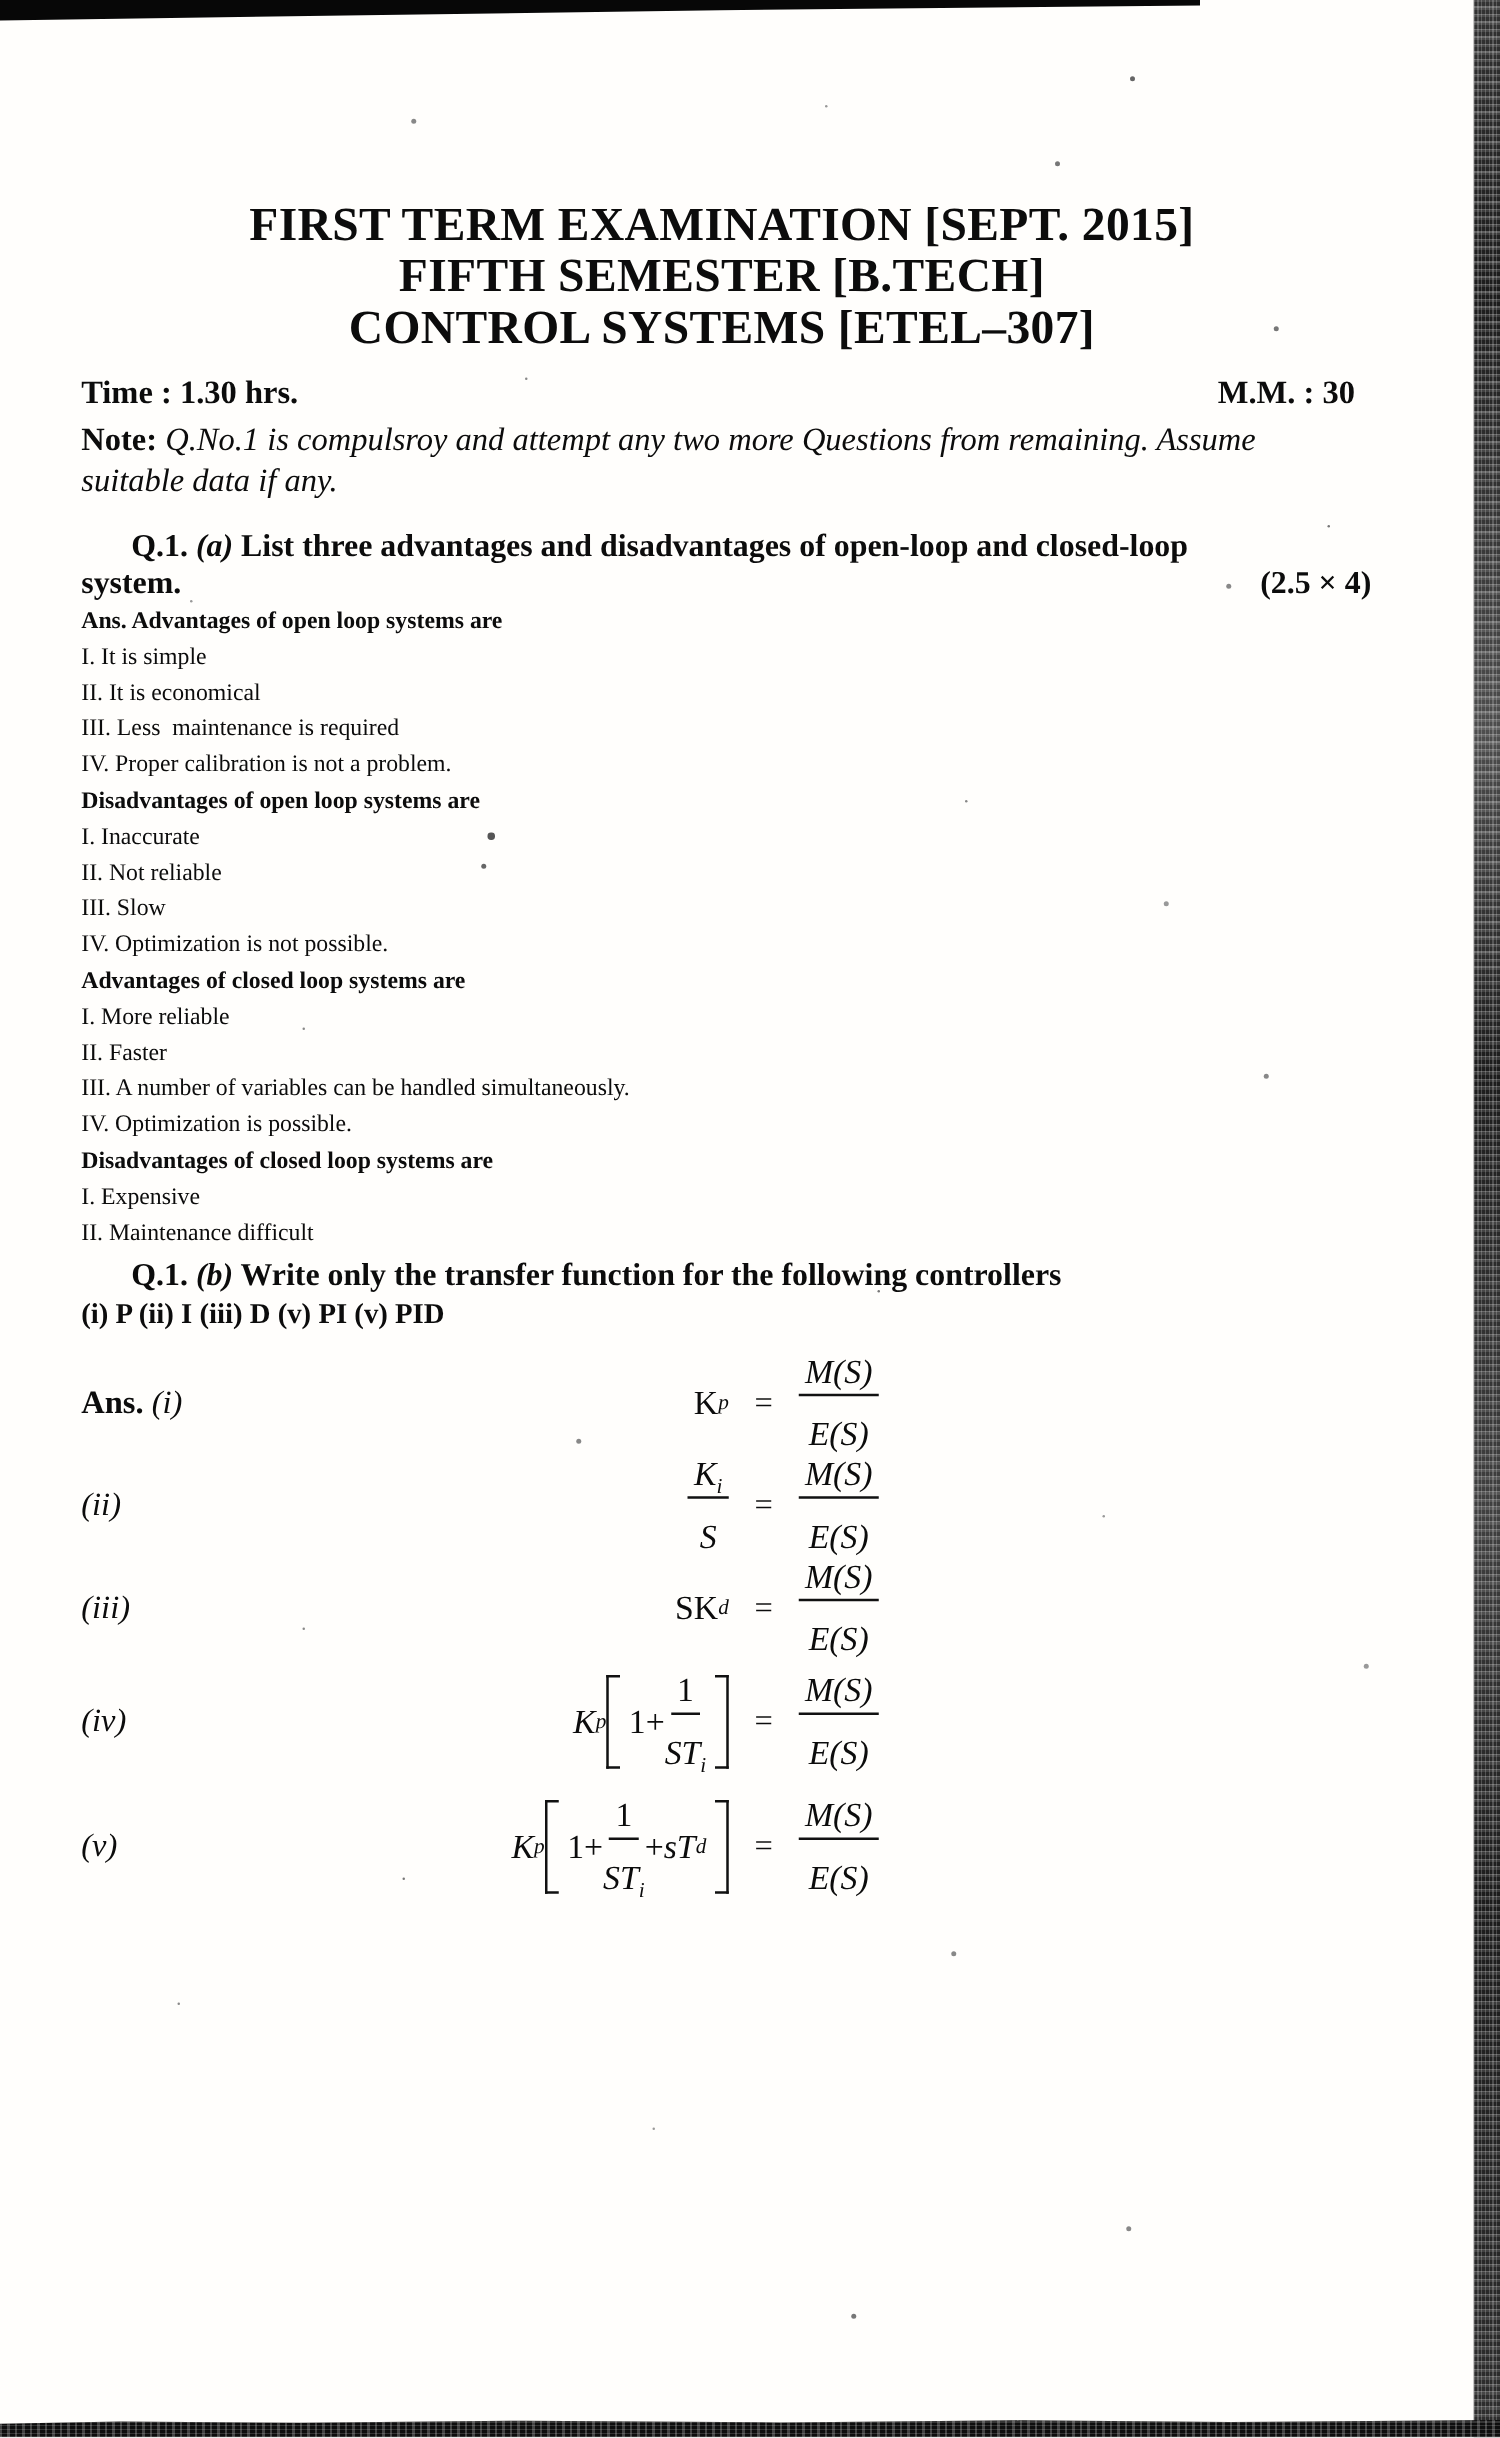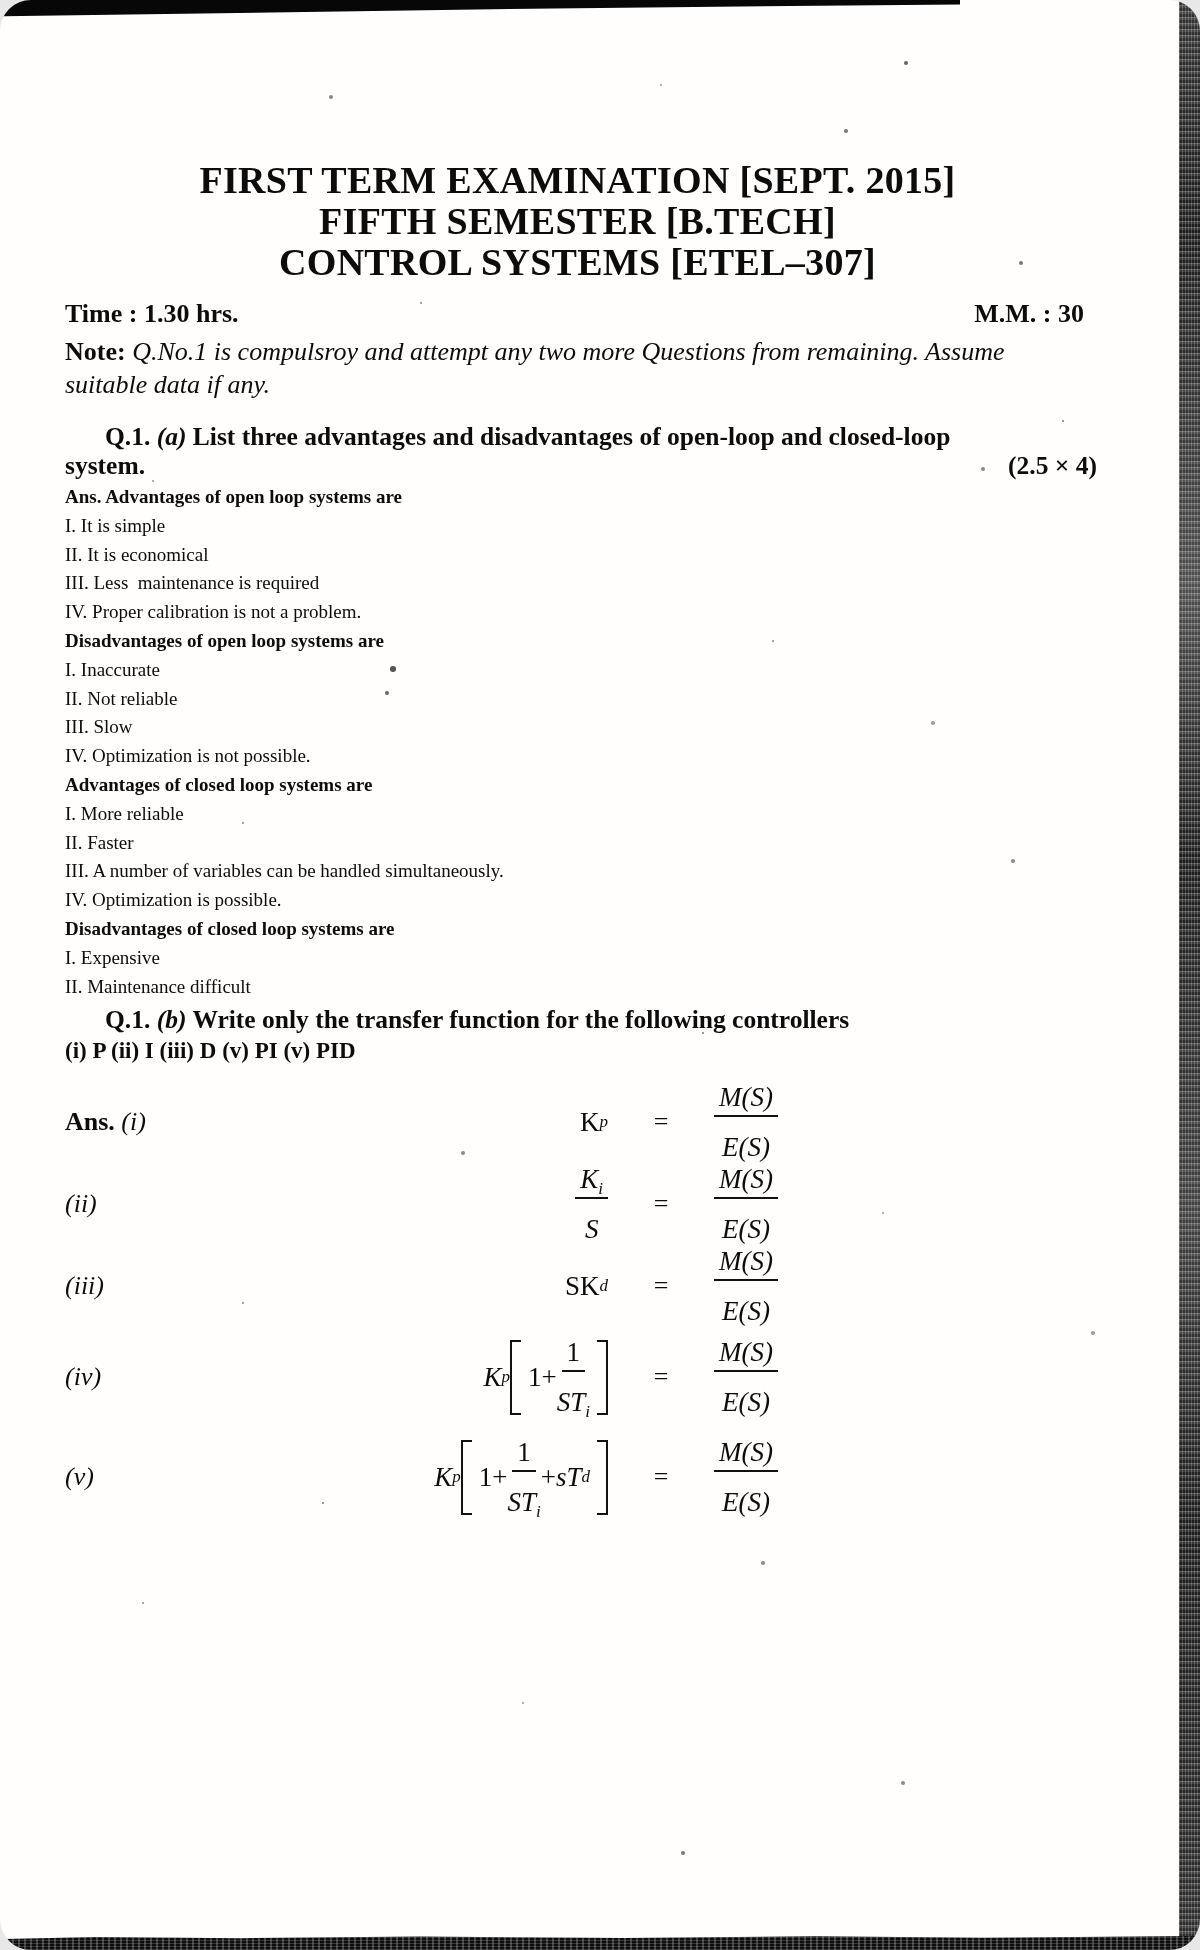--- a/index.html
+++ b/index.html
@@ -1,21 +1,20 @@
 <!DOCTYPE html>
 <html><head>
 <meta charset="utf-8">
 <style>
   html,body { margin:0; padding:0; background:#e8e8e8; }
   .page {
     position:relative; width:1200px; height:1950px;
     background:#fffefc; overflow:hidden;
     font-family:"Liberation Serif","DejaVu Serif",serif;
     color:#0c0c0c;
-    border-radius:31px;
   }
   
   .top-band {
     position:absolute; top:0; left:0; width:960px; height:17px;
     background:#070707;
     clip-path:polygon(0 0,100% 0,100% 26%,60% 48%,0 96%);
   }
   .right-band {
     position:absolute; top:0; right:0; width:21px; height:1950px;
     background-color:#1c1c1c;
@@ -58,21 +57,21 @@
   .q1a .marks { position:absolute; right:-92px; bottom:0; text-indent:0; }
   .qpart { font-style:italic; }
   .ans-block { margin-top:3px; font-size:19px; line-height:28.8px; }
   .ans-block p { margin:0; }
   .ans-heading { font-weight:bold; }
   .item { white-space:pre-wrap; }
   .q1b { margin:3px 0 0; width:1010px; text-indent:40px; line-height:31px; }
   .q1b-opts { margin:0; font-weight:bold; font-size:23px; line-height:31px; }
   
   .formulas { margin-top:16px; font-size:27px; }
-  .frow { display:flex; align-items:center; height:80px; margin-top:2px;gap:25px; }
+  .frow { display:flex; align-items:center; height:80px; margin-top:2px; }
   .frow.tall { height:98px; }
   .f-label { width:218px; font-size:26px; }
   .f-label .ans { font-weight:bold; }
   .f-label .num-it { font-style:italic; }
   .f-lhs { width:300px; display:flex; justify-content:flex-end; align-items:center; }
   .f-eq { width:56px; text-align:center; font-size:26px; }
   .frac { display:inline-flex; flex-direction:column; align-items:center; vertical-align:middle; }
   .frac .fnum { padding:0 5px 2px; border-bottom:2.2px solid #111; }
   .frac .fden { padding-top:15px; }
   .it { font-style:italic; }

